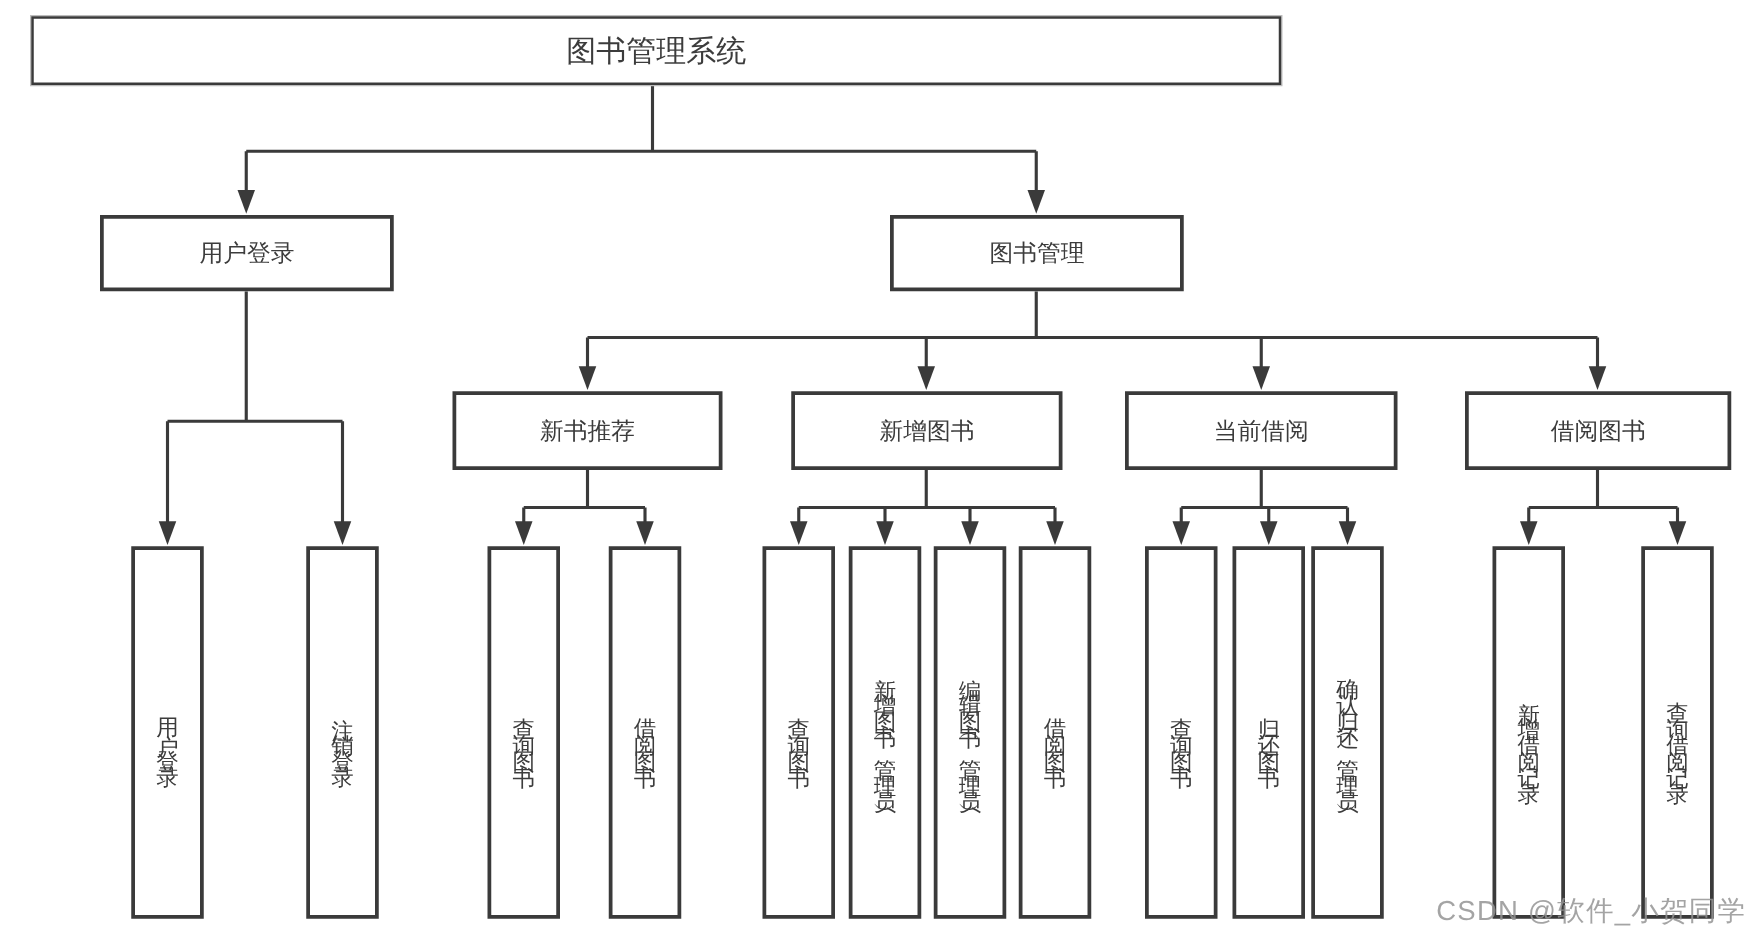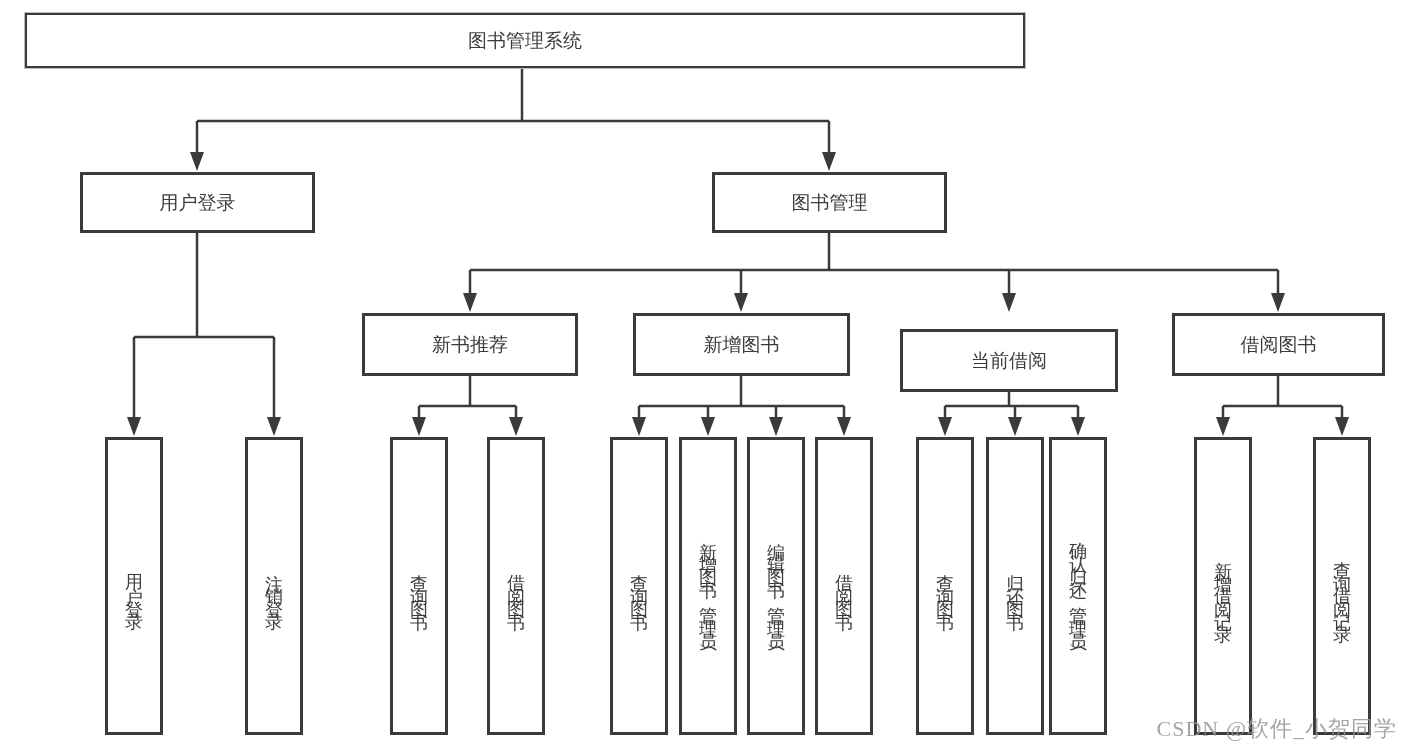--- a/index.html
+++ b/index.html
@@ -7,30 +7,30 @@
     position:relative;width:1405px;height:747px;background:#ffffff;overflow:hidden;
     font-family:"Liberation Sans", sans-serif;
   }
   svg.connectors{position:absolute;left:0;top:0;z-index:1;}
   .box{
     position:absolute;box-sizing:border-box;background:#ffffff;
     border:3px solid #3a3a3a;color:#3c3c3c;
     display:flex;align-items:center;justify-content:center;
     font-size:19px;z-index:2;white-space:nowrap;
   }
-  .root-box{border-width:2px;box-shadow:0 0 0 1px #bdbdbd;font-size:19px;}
+  .root-box{border-width:2px;box-shadow:0 0 0 1px #bdbdbd;font-size:24px;}
   .leaf{
     writing-mode:vertical-rl;text-orientation:mixed;
     font-size:18px;letter-spacing:13px;line-height:1;
     white-space:normal;
   }
   .watermark{
     position:absolute;right:8px;top:714px;z-index:5;
     font-size:22px;color:rgba(148,148,148,0.85);
-    font-family:Liberation Serif, serif;letter-spacing:1px;
+    font-family:Liberation Sans, sans-serif;letter-spacing:1px;
   }
 </style>
 </head>
 <body>
 
 <div class="canvas">
 
   <svg class="connectors" width="1405" height="747" viewBox="0 0 1405 747">
     <defs>
       <path id="arr" d="M-7 -19 H7 L0 0 Z" fill="#3a3a3a"></path>
@@ -70,21 +70,21 @@
       <use href="#arr" x="1342" y="436"></use>
   </svg>
 
   <div class="box root-box" style="left:25px;top:13px;width:1000px;height:55px">图书管理系统</div>
 
   <div class="box" style="left:80px;top:172px;width:235px;height:61px">用户登录</div>
   <div class="box" style="left:712px;top:172px;width:235px;height:61px">图书管理</div>
 
   <div class="box" style="left:362px;top:313px;width:216px;height:63px">新书推荐</div>
   <div class="box" style="left:633px;top:313px;width:217px;height:63px">新增图书</div>
-  <div class="box" style="left:900px;top:329px;width:218px;height:63px">当前借阅</div>
+  <div class="box" style="left:900px;top:313px;width:218px;height:63px">当前借阅</div>
   <div class="box" style="left:1172px;top:313px;width:213px;height:63px">借阅图书</div>
 
   <div class="box leaf" style="left:105px;top:437px;width:58px;height:298px">用户登录</div>
   <div class="box leaf" style="left:245px;top:437px;width:58px;height:298px">注销登录</div>
 
   <div class="box leaf" style="left:390px;top:437px;width:58px;height:298px">查询图书</div>
   <div class="box leaf" style="left:487px;top:437px;width:58px;height:298px">借阅图书</div>
 
   <div class="box leaf" style="left:610px;top:437px;width:58px;height:298px">查询图书</div>
   <div class="box leaf" style="left:679px;top:437px;width:58px;height:298px">新增图书（管理员）</div>

